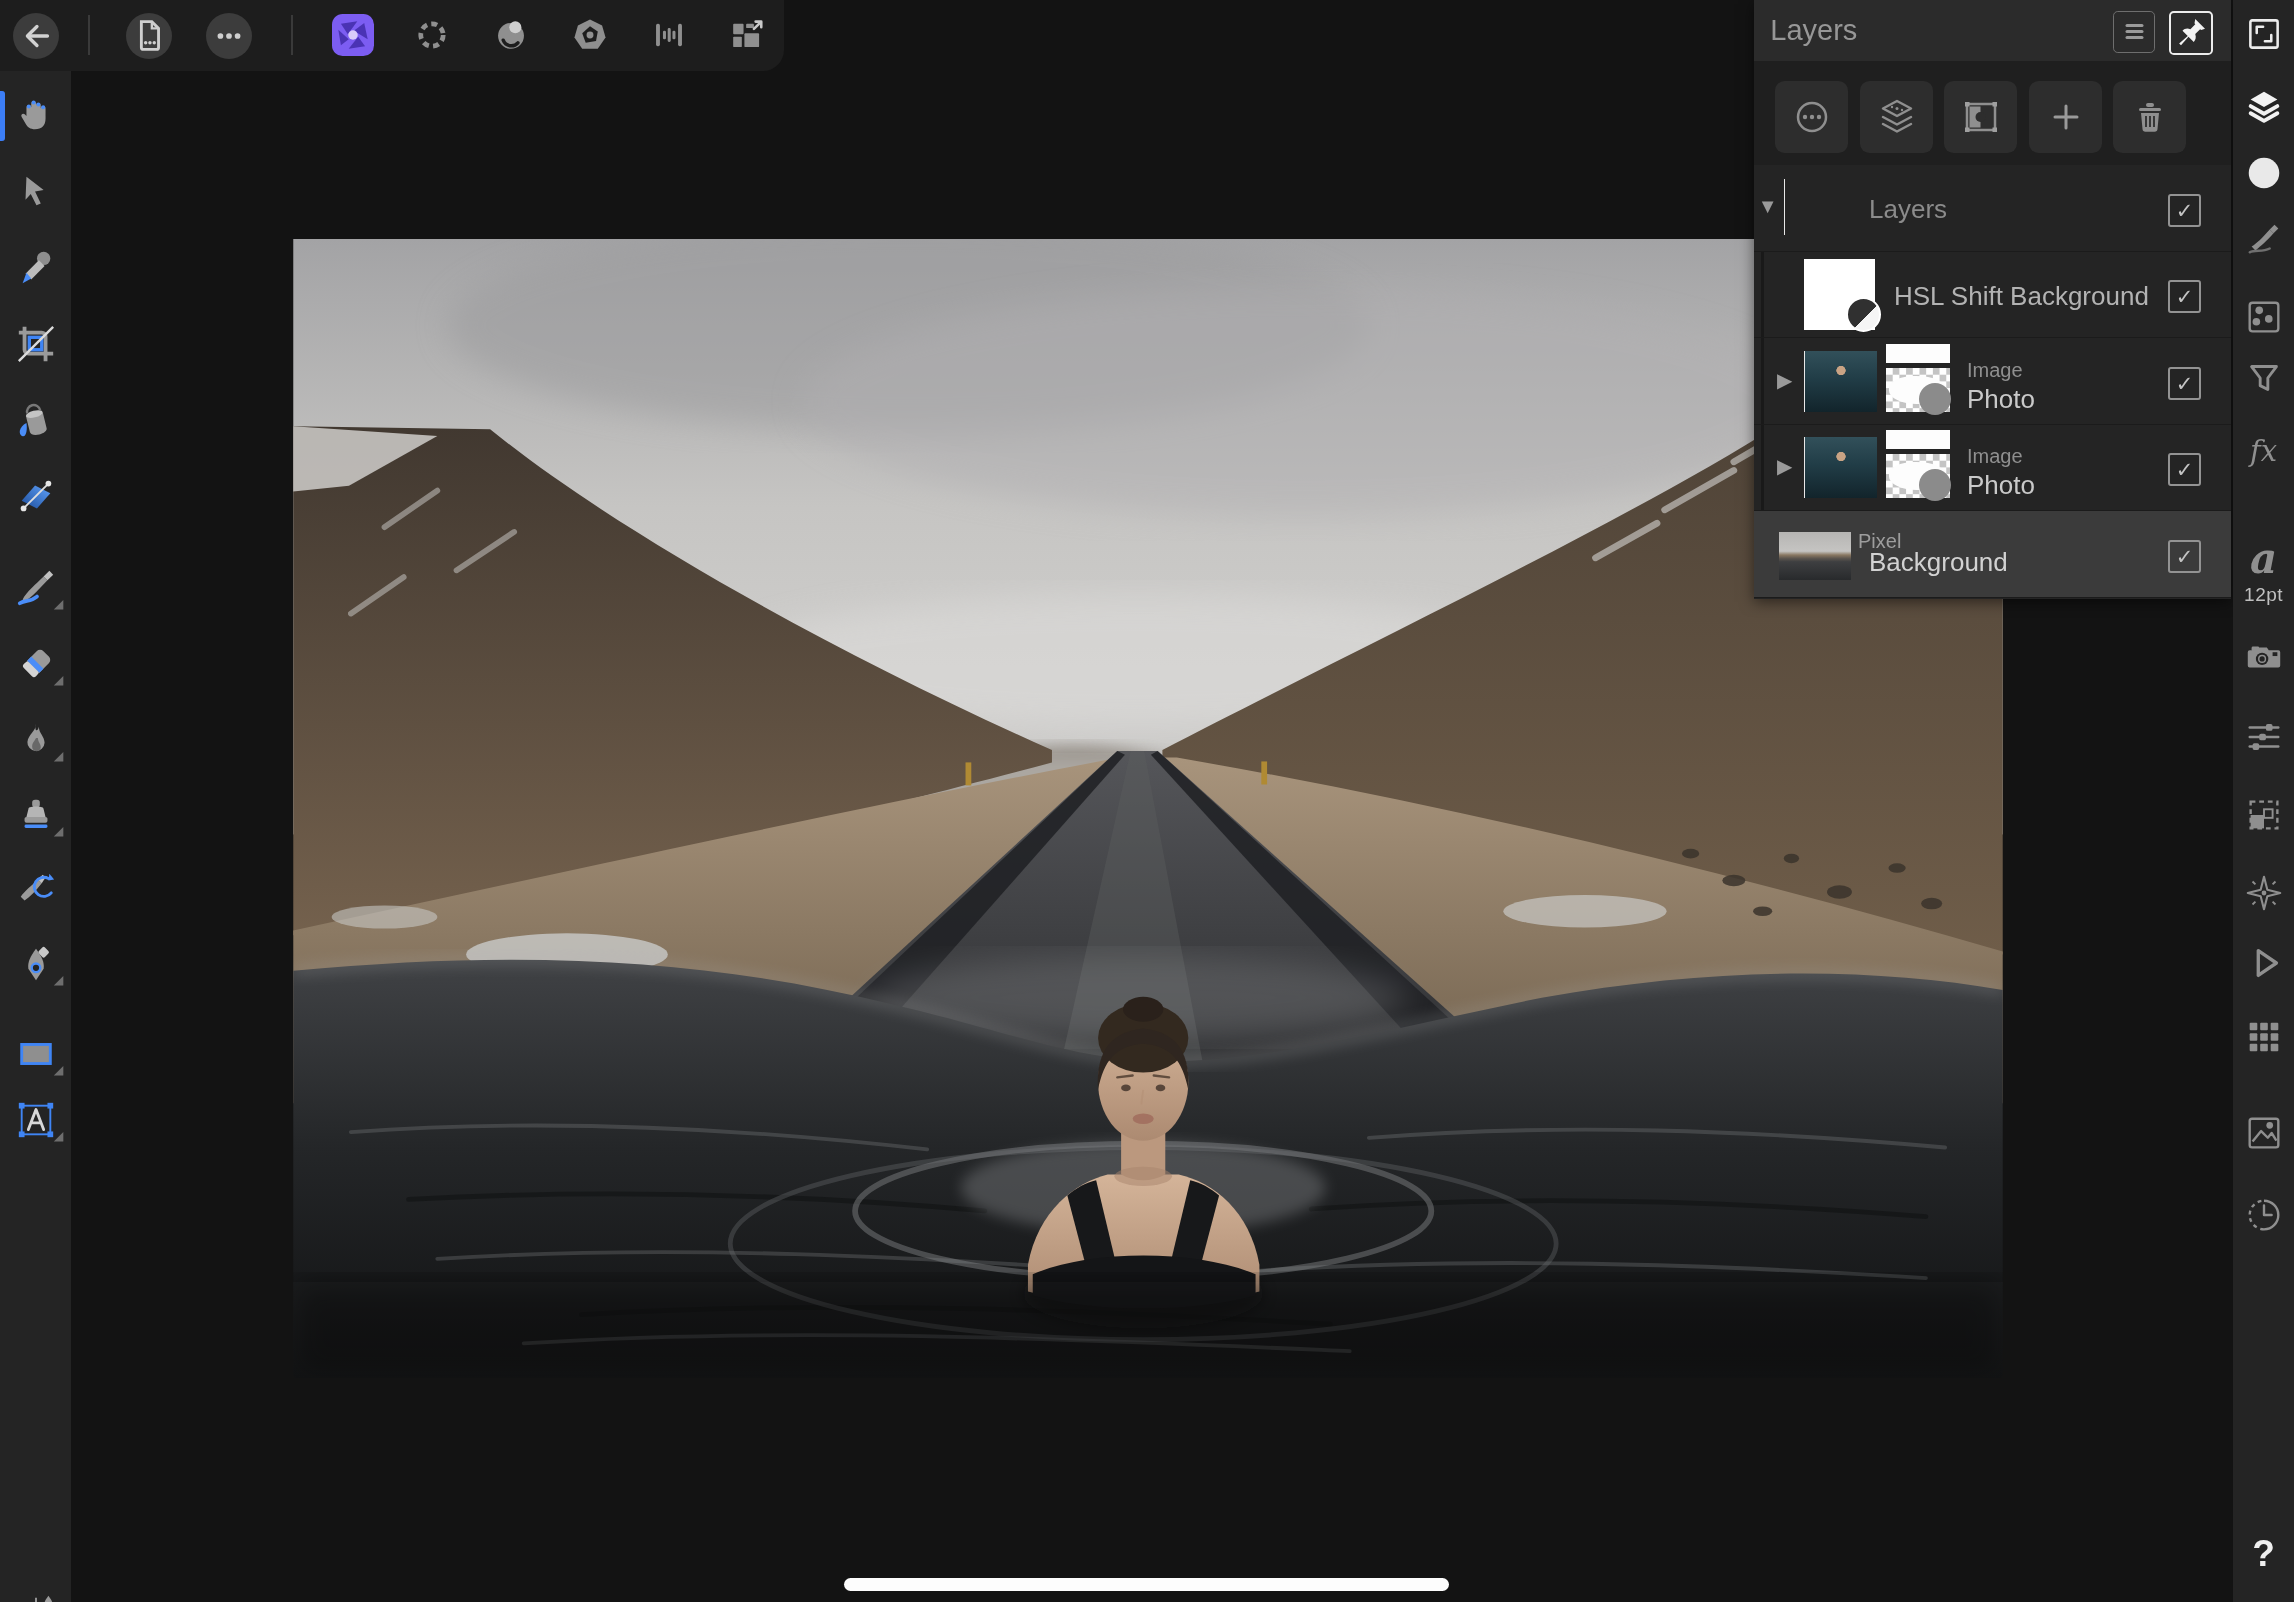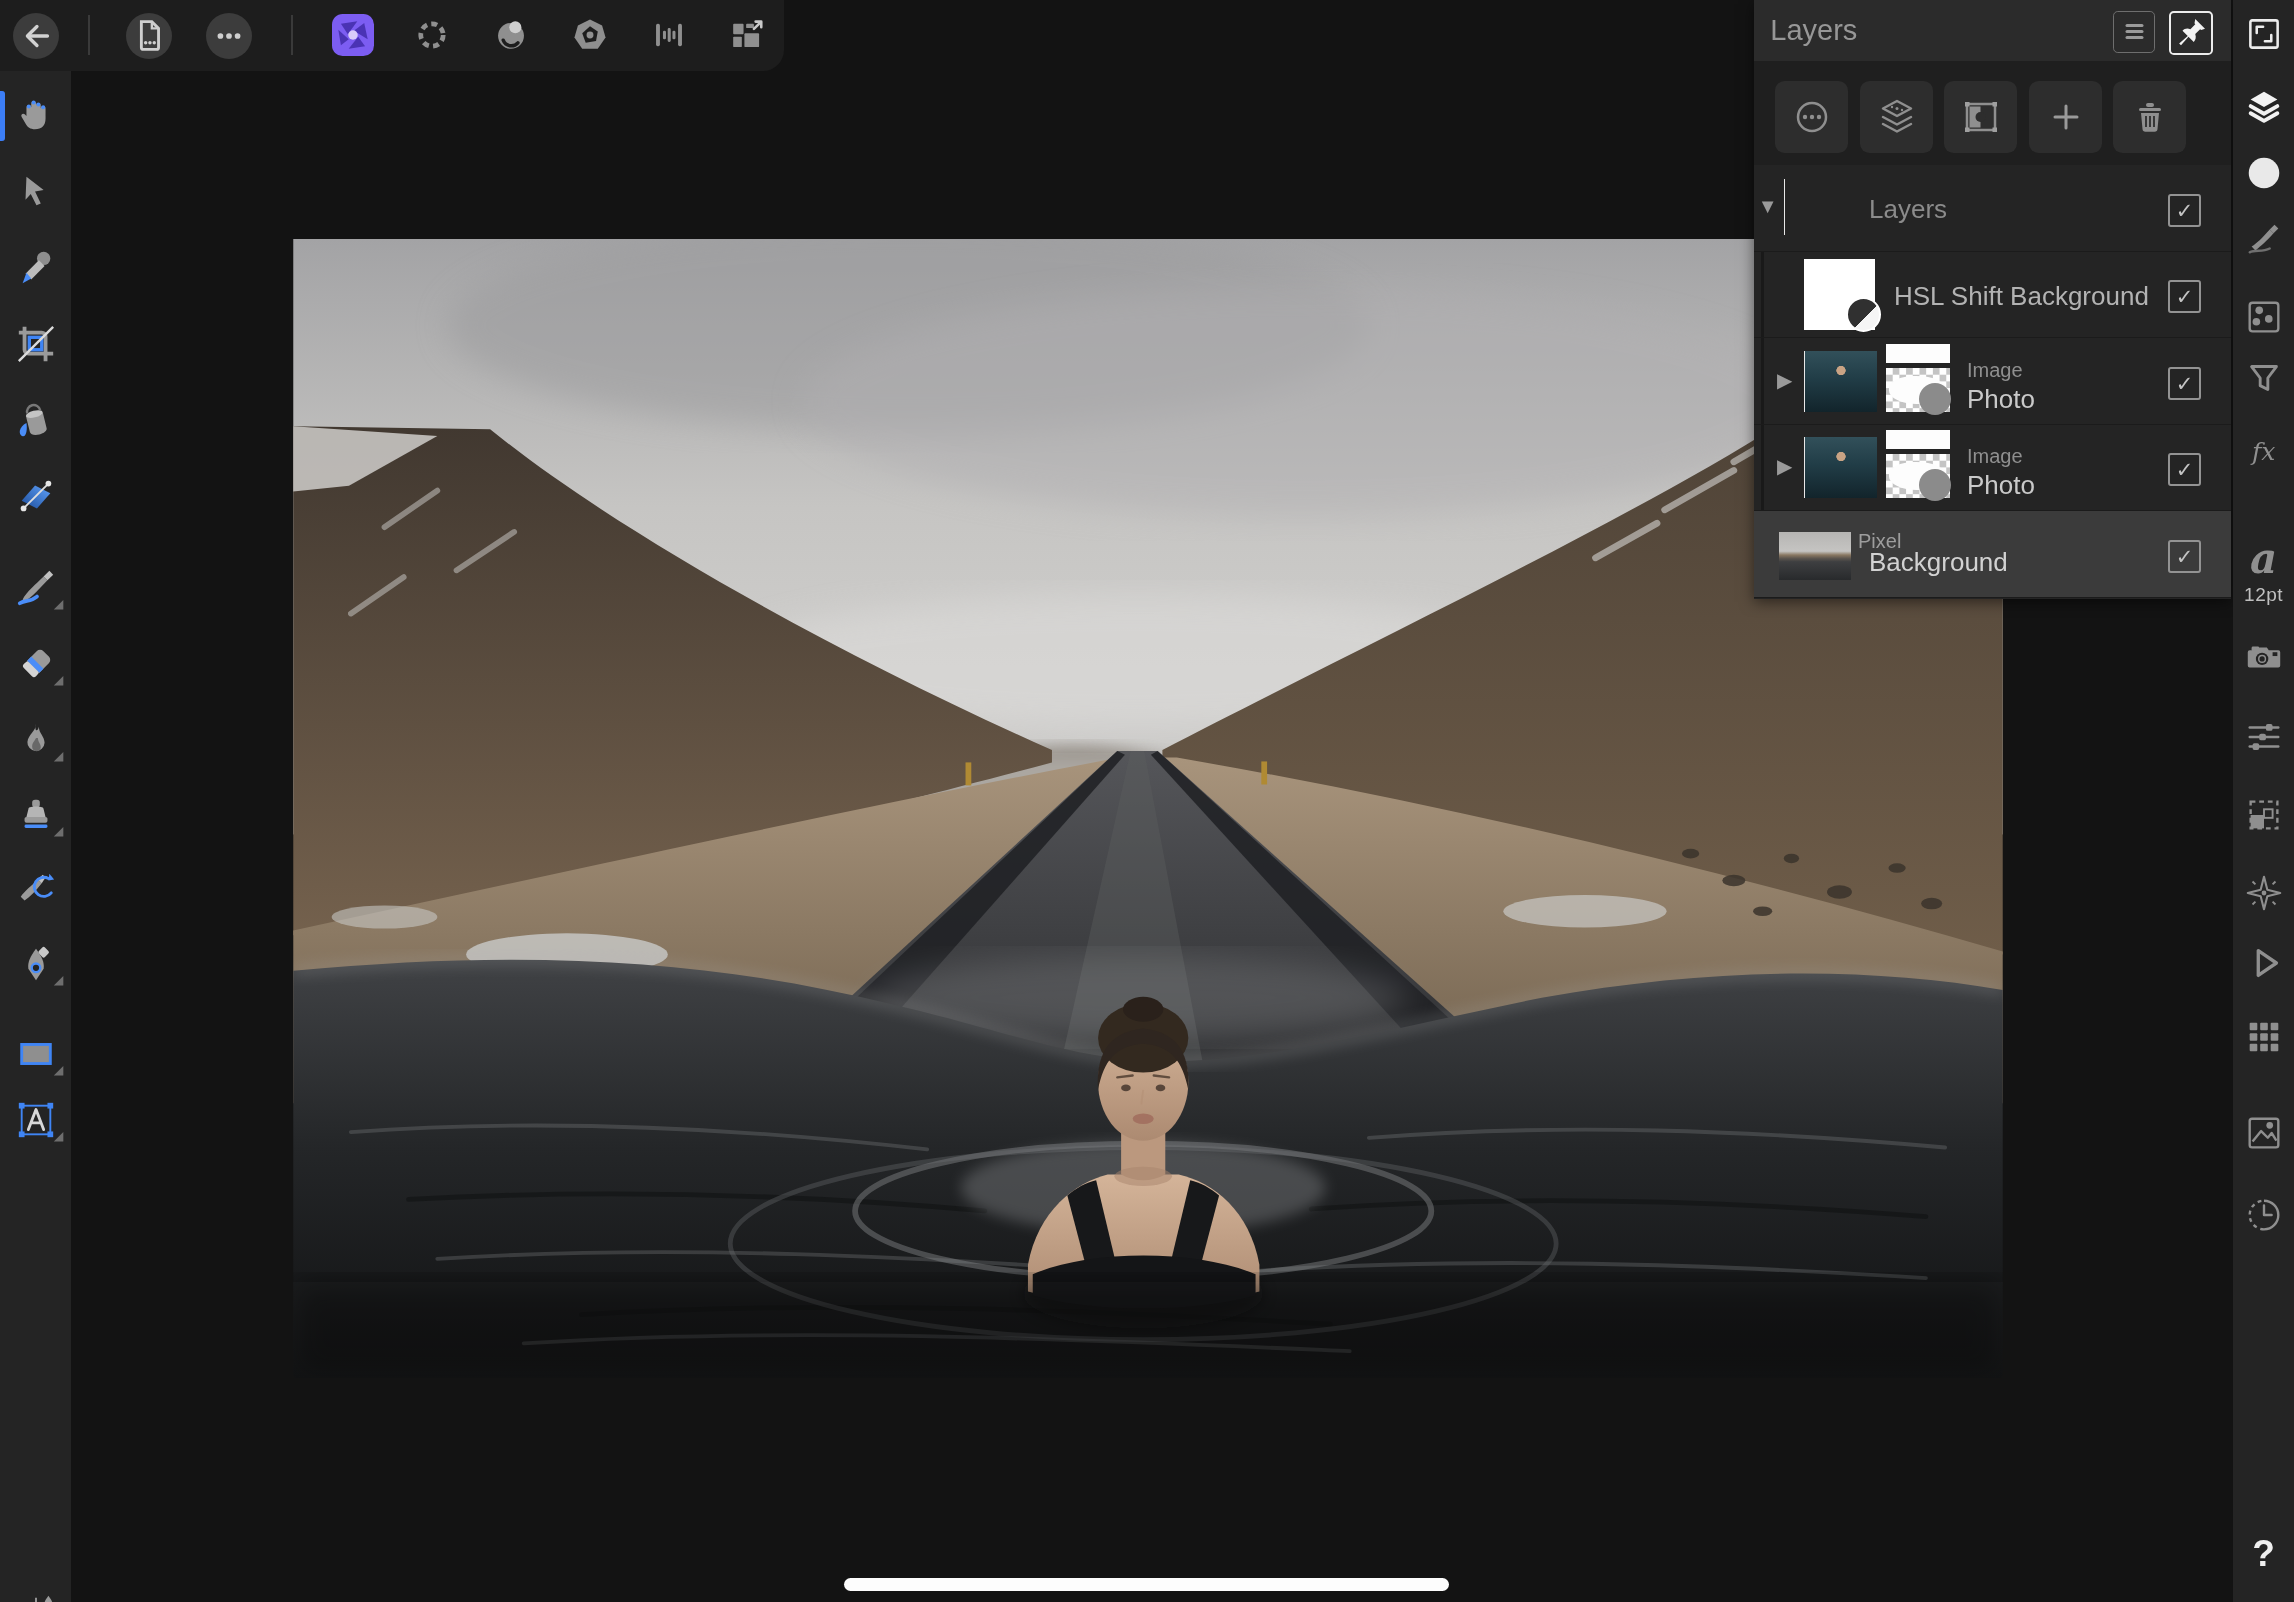--- a/index.html
+++ b/index.html
@@ -20,21 +20,21 @@
   .persona.selected{background:#7c5df2;}
   
   #toolbar{position:absolute;left:0;top:71px;width:71px;height:1531px;background:#242424;z-index:20;}
   .tool{position:absolute;left:0;width:71px;height:48px;display:flex;align-items:center;justify-content:center;}
   .tool .sub{position:absolute;right:7.7px;bottom:1.9px;font-size:12.5px;color:#6e6e6e;line-height:1;}
   #tool-indicator{position:absolute;left:0;width:4.8px;height:50px;background:#3c7ef6;border-radius:0 2.9px 2.9px 0;}
   
   #studio{position:absolute;left:2233px;top:0;width:61px;height:1602px;background:#242424;z-index:30;}
   .studio-item{position:absolute;left:9.6px;width:42px;height:42px;display:flex;align-items:center;justify-content:center;}
   .fx-label{font-family:"DejaVu Serif","Liberation Serif",serif;font-style:italic;
-            font-size:25px;color:#8f8f8f;}
+            font-size:29px;color:#8f8f8f;}
   .a-label{font-family:"DejaVu Serif","Liberation Serif",serif;font-style:italic;font-weight:bold;
             font-size:42px;color:#909090;line-height:1;}
   .pt-label{font-size:19px;color:#c0c0c0;letter-spacing:0.5px;}
   .help-label{font-size:37px;font-weight:bold;color:#efefef;}
   
   #layers-panel{position:absolute;left:1754px;top:0;width:477px;height:599px;
                 background:#242424;z-index:25;box-shadow:0 3.8px 13.4px rgba(0,0,0,.5);}
   #lp-header{position:absolute;left:0;top:0;width:100%;height:61px;background:#2b2b2b;}
   #lp-title{position:absolute;left:16.3px;top:14.4px;font-size:29px;color:#979797;}
   .hdr-btn{position:absolute;top:10.6px;width:40px;height:40px;border-radius:4.8px;

